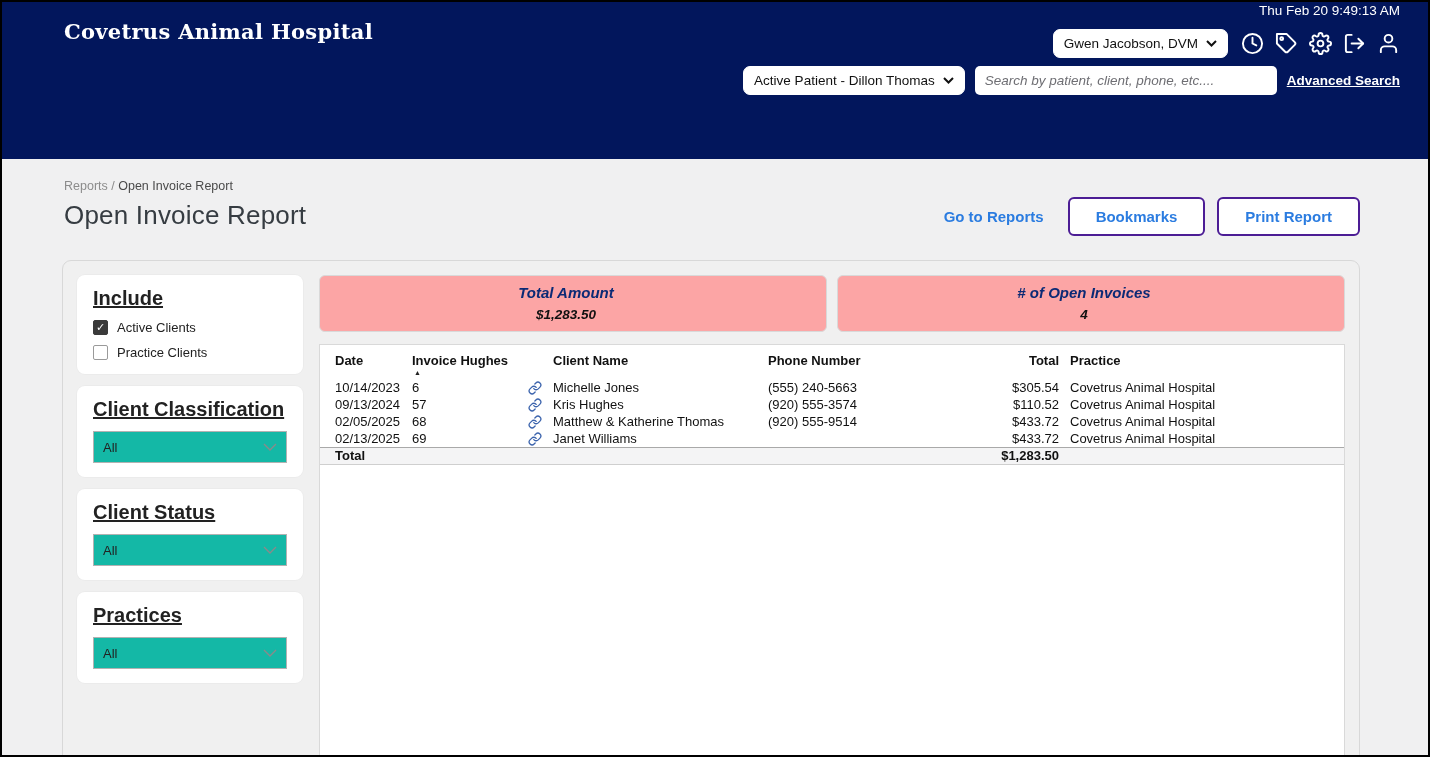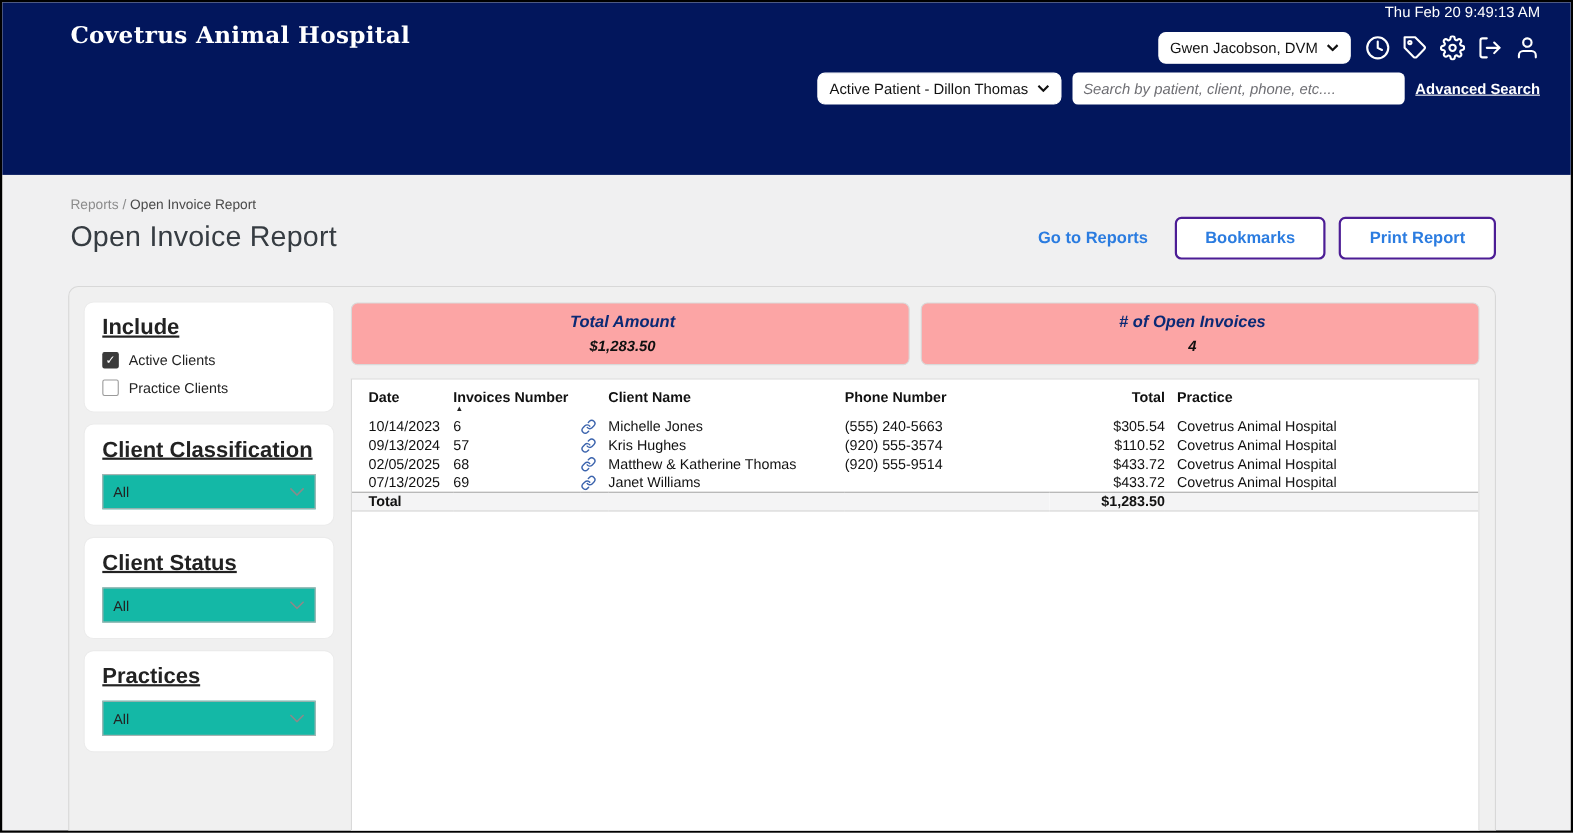--- a/index.html
+++ b/index.html
@@ -273,21 +273,21 @@
             <col class="c-icon">
             <col class="c-client">
             <col class="c-phone">
             <col class="c-total">
             <col>
         </colgroup>
         <thead>
           <tr>
             <th class="pad-first">Date</th>
             <th>
-              <span>Invoices Number</span>
+              <span>Invoice Hughes</span>
               <span class="sort-arrow">▲</span>
             </th>
             <th></th>
             <th>Client Name</th>
             <th>Phone Number</th>
             <th class="num-right">Total</th>
             <th class="prac-pad">Practice</th>
           </tr>
         </thead>
         <tbody id="invoice-rows">
@@ -327,21 +327,21 @@
                     <path d="M10 13a5 5 0 0 0 7.54.54l3-3a5 5 0 0 0-7.07-7.07l-1.72 1.71"></path>
                     <path d="M14 11a5 5 0 0 0-7.54-.54l-3 3a5 5 0 0 0 7.07 7.07l1.71-1.71"></path>
                   </svg>
                 </span></td>
               <td>Matthew &amp; Katherine Thomas</td>
               <td>(920) 555-9514</td>
               <td class="num-right">$433.72</td>
               <td class="prac-pad">Covetrus Animal Hospital</td>
             </tr>
             <tr>
-              <td class="pad-first">07/13/2025</td>
+              <td class="pad-first">02/13/2025</td>
               <td>69</td>
               <td><span class="row-link-icon">
                   <svg width="14" height="14" viewBox="0 0 24 24" fill="none" stroke="currentColor" stroke-width="2.2" stroke-linecap="round">
                     <path d="M10 13a5 5 0 0 0 7.54.54l3-3a5 5 0 0 0-7.07-7.07l-1.72 1.71"></path>
                     <path d="M14 11a5 5 0 0 0-7.54-.54l-3 3a5 5 0 0 0 7.07 7.07l1.71-1.71"></path>
                   </svg>
                 </span></td>
               <td>Janet Williams</td>
               <td></td>
               <td class="num-right">$433.72</td>

